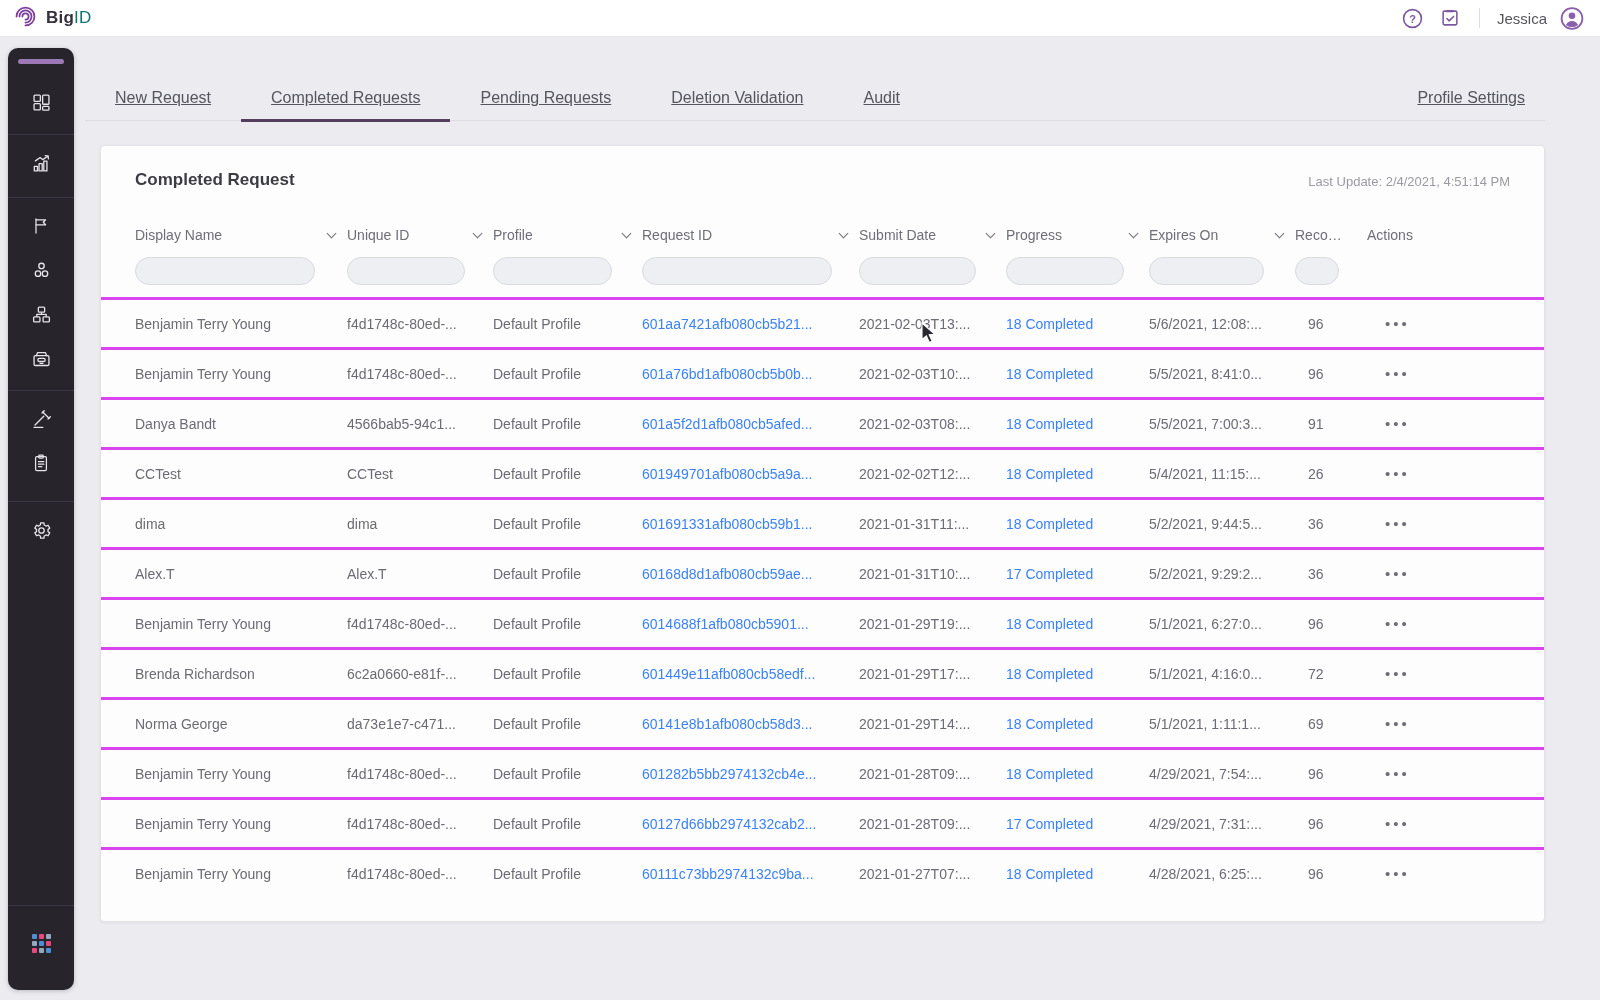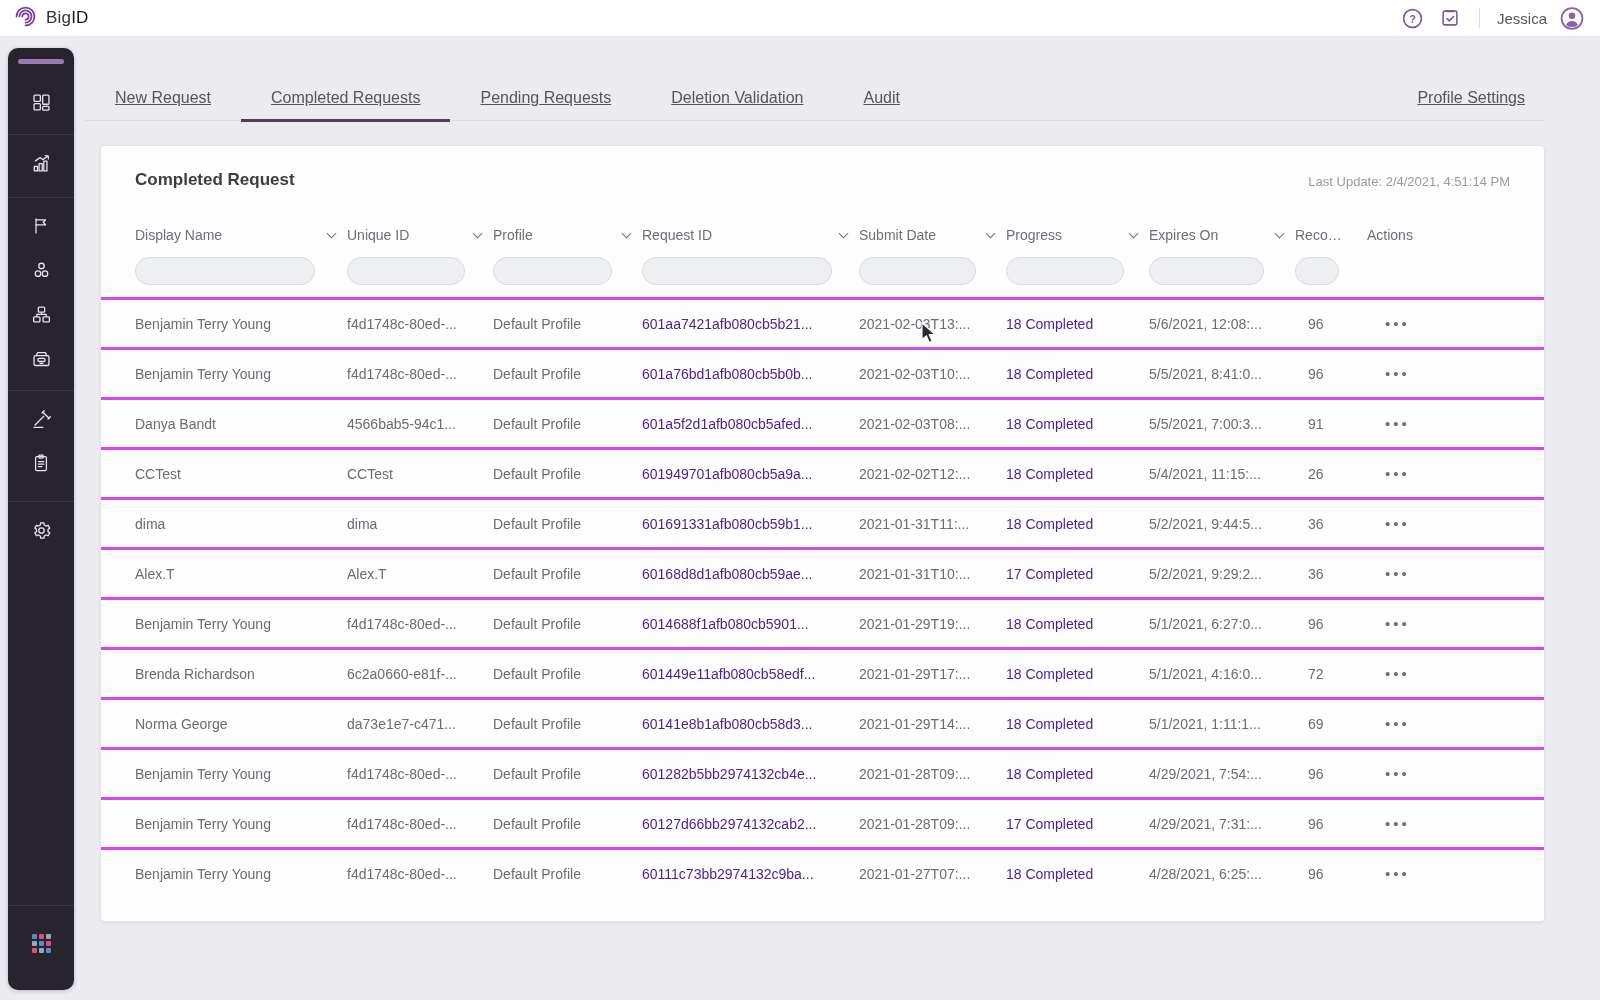--- a/index.html
+++ b/index.html
@@ -4,22 +4,22 @@
 <style>
   * { margin:0; padding:0; box-sizing:border-box; }
   html,body { width:1600px; height:1000px; overflow:hidden; }
   body { background:#ebebf0; font-family:"Liberation Sans", sans-serif; position:relative; }
 
   
   .topbar { position:absolute; left:0; top:0; width:1600px; height:37px; background:#ffffff;
             border-bottom:1px solid #e4e4e9; display:flex; align-items:center; padding:0 16px 0 13px; z-index:5; }
   .brand { display:flex; align-items:center; gap:8px; }
   .brand-text { font-size:17px; color:#35303c; letter-spacing:.2px; }
-  .brand-text b { font-weight:400; }
-  .brand-text .lt { font-weight:400; color:#0f172a; }
+  .brand-text b { font-weight:700; }
+  .brand-text .lt { font-weight:400; color:#0f766e; }
   .topbar-right { margin-left:auto; display:flex; align-items:center; gap:13px; }
   .tb-icon { width:24px; height:24px; display:flex; align-items:center; justify-content:center; cursor:pointer; }
   .tb-divider { width:1px; height:20px; background:#dcdce2; margin:0 4px; }
   .user-name { font-size:15px; color:#55555d; }
 
   
   .sidebar { position:absolute; left:8px; top:48px; width:66px; height:942px; background:#27252b;
              border-radius:10px; display:flex; flex-direction:column; align-items:center; z-index:4;
              box-shadow:0 1px 4px rgba(40,35,50,.25); }
   .accent-bar { width:46px; height:5px; border-radius:3px; background:#9c79b6; margin-top:11px; flex:none; }
@@ -67,21 +67,21 @@
           border-right:1.5px solid #71717b; border-bottom:1.5px solid #71717b;
           transform:translateY(-72%) rotate(45deg); cursor:pointer; }
   .filter-row { height:46px; align-items:flex-start; padding-top:6px; }
   .pill { height:28px; border-radius:14px; background:#edeff3; border:1px solid #d9dbe1; cursor:text; }
   .pw1{width:180px} .pw2{width:118px} .pw3{width:119px} .pw4{width:190px}
   .pw5{width:117px} .pw6{width:118px} .pw7{width:115px} .pw8{width:44px}
 
   .t-row { height:50px; border-top:3px solid #d946ef; }
   .cell { font-size:14px; color:#6b6b74; padding-right:14px; white-space:nowrap;
           overflow:hidden; text-overflow:ellipsis; }
-  .cell.link { color:#4c1d95; cursor:pointer; }
+  .cell.link { color:#3b82f6; cursor:pointer; }
   .cell.rec { padding-left:13px; }
   .cell.dots { color:#6e6e76; letter-spacing:3px; font-size:15px; padding-left:18px; cursor:pointer;
                overflow:visible; }
 
   
   .cursor { position:absolute; left:921px; top:322px; z-index:50; pointer-events:none; }
 </style>
 </head>
 <body>
 

